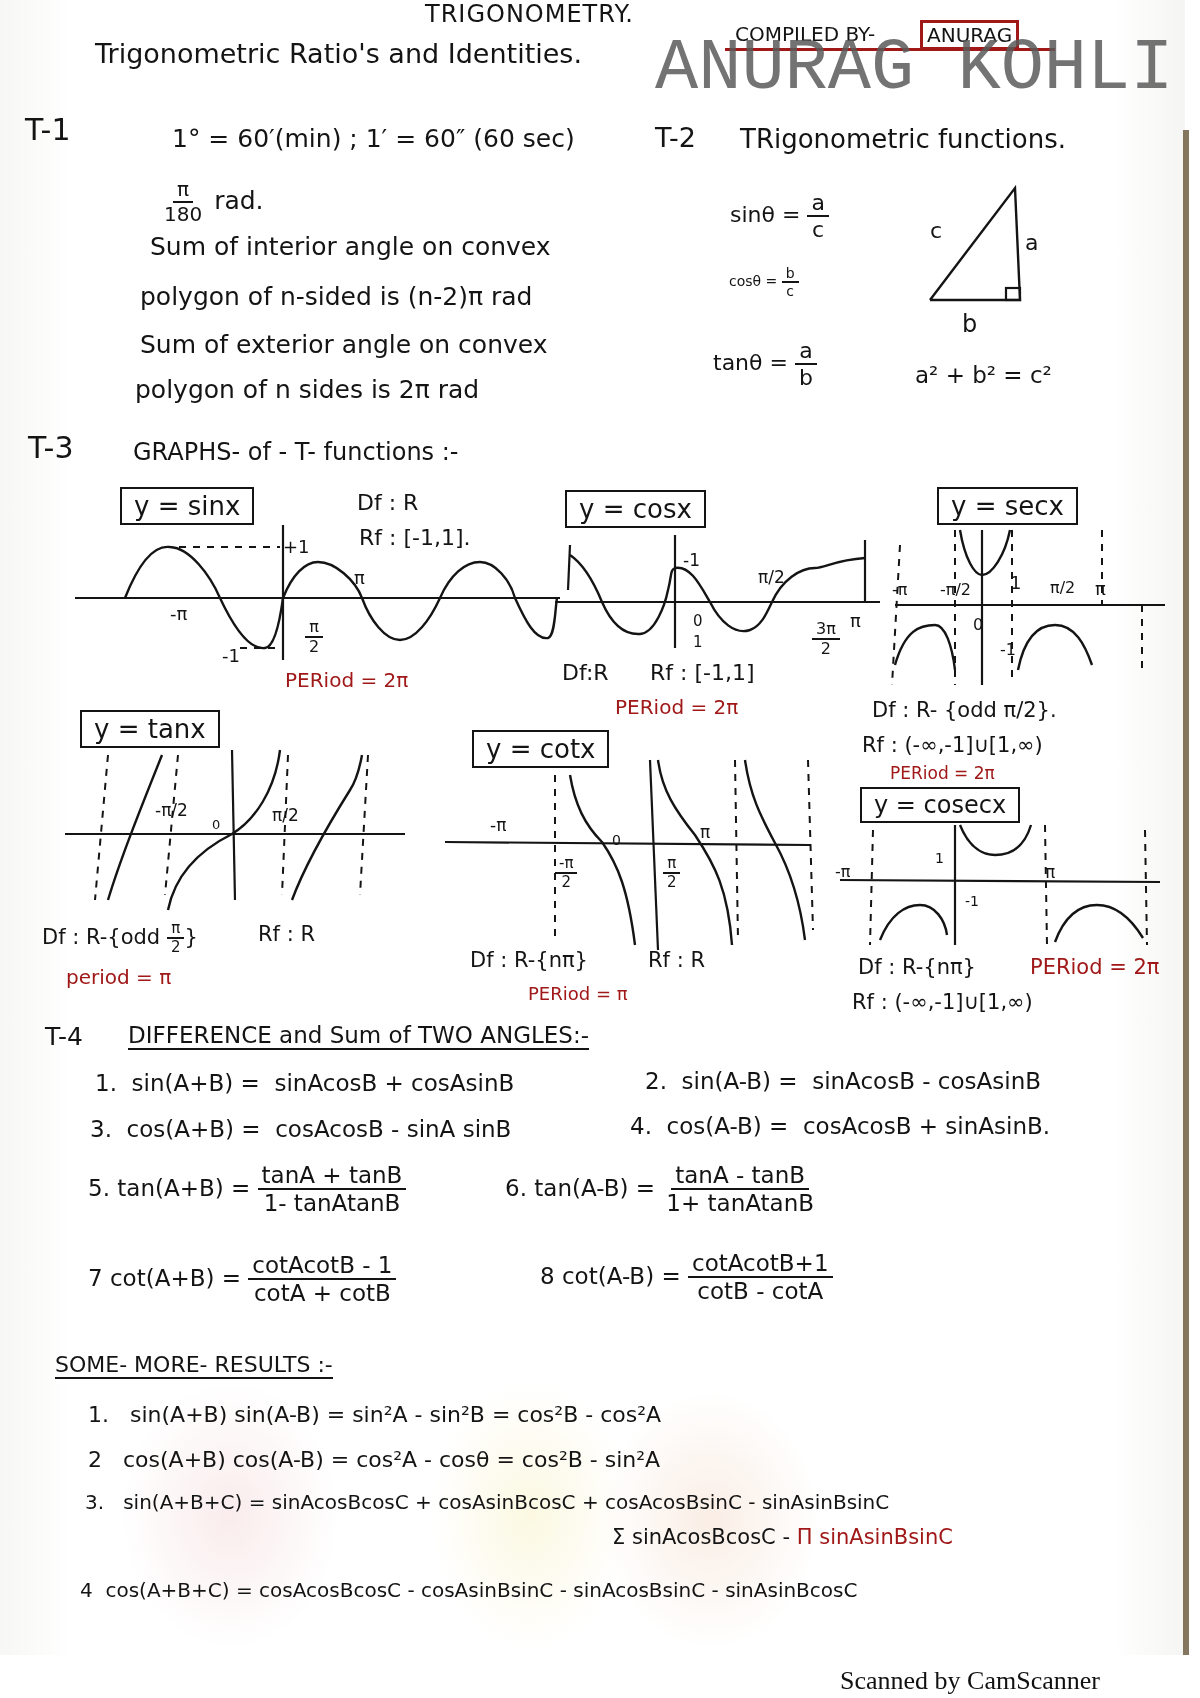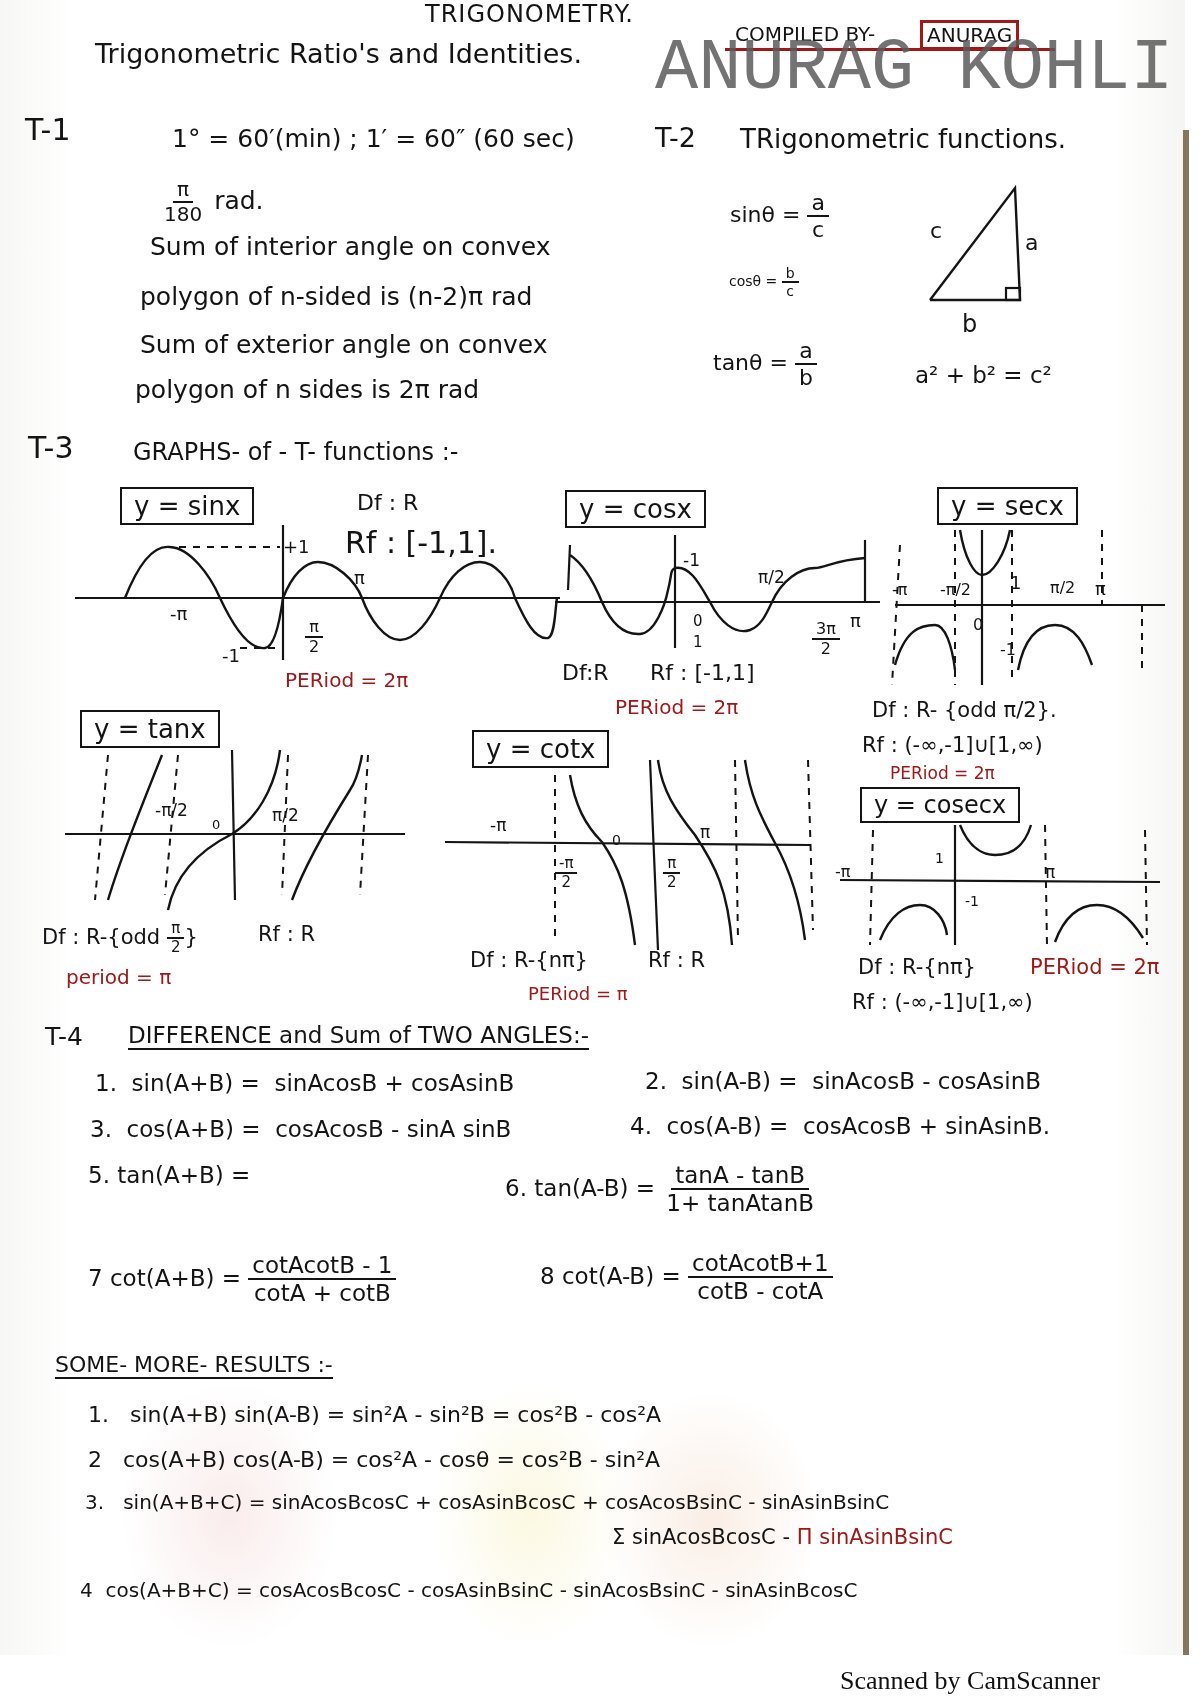--- a/index.html
+++ b/index.html
@@ -104,21 +104,21 @@
 <div class="abs hand" style="left:930px; top:218px; font-size:22px;">c</div>
 <div class="abs hand" style="left:1025px; top:230px; font-size:22px;">a</div>
 <div class="abs hand" style="left:962px; top:310px; font-size:24px;">b</div>
 <div class="abs hand" style="left:915px; top:362px; font-size:23px;">a² + b² = c²</div>
 
 <div class="abs sec-label" style="left:28px; top:430px;">T-3</div>
 <div class="abs hand" style="left:133px; top:438px; font-size:24px;">GRAPHS- of - T- functions :-</div>
 
 <div class="abs hand boxed" style="left:92px; top:487px;margin-left:28px;">y = sinx</div>
 <div class="abs hand" style="left:357px; top:490px; font-size:22px;">Df : R</div>
-<div class="abs hand" style="left:345px; top:525px; font-size:30px;">Rf : [-1,1].</div>
+<div class="abs hand" style="left:359px; top:525px; font-size:22px;">Rf : [-1,1].</div>
 <svg style="left:70px; top:520px;" width="490" height="150">
   <line class="axis" x1="5" y1="78" x2="490" y2="78"></line>
   <line class="axis" x1="213" y1="5" x2="213" y2="140"></line>
   <line class="dash" x1="95" y1="27" x2="210" y2="27"></line>
   <line class="dash" x1="170" y1="128" x2="210" y2="128"></line>
   <path class="curve" d="M55,78 C70,40 85,25 100,27 C120,28 140,55 150,78 C165,110 180,130 195,128 C205,127 210,100 213,78 C222,55 235,42 248,42 C265,42 285,60 292,78 C300,100 315,120 330,120 C345,120 360,100 370,78 C380,55 395,42 410,42 C425,42 440,60 445,78 C455,100 465,120 478,118 C485,116 485,90 487,78"></path>
   <text x="284" y="64" font-size="18">π</text>
   <text x="100" y="100" font-size="18">-π</text>
 </svg>
 <div class="abs hand" style="left:283px; top:536px; font-size:18px;">+1</div>
@@ -272,20 +272,24 @@
 </div>
 <div class="abs hand" style="left:630px; top:1113px; font-size:23px;">
   <span>4.</span>&nbsp;
   <span>cos(A-B) =</span>&nbsp;
   <span>cosAcosB + sinAsinB.</span>
 </div>
 
 <div class="abs hand" style="left:88px; top:1162px; font-size:23px;">
   <span>5.</span>
   <span>tan(A+B) =</span>
+  <span class="frac">
+    <span class="num">tanA + tanB</span>
+    <span class="den">1- tanAtanB</span>
+  </span>
 </div>
 <div class="abs hand" style="left:505px; top:1162px; font-size:23px;">
   <span>6.</span>
   <span>tan(A-B) =</span>
   <span class="frac">
     <span class="num">tanA - tanB</span>
     <span class="den">1+ tanAtanB</span>
   </span>
 </div>
 <div class="abs hand" style="left:88px; top:1252px; font-size:23px;">

